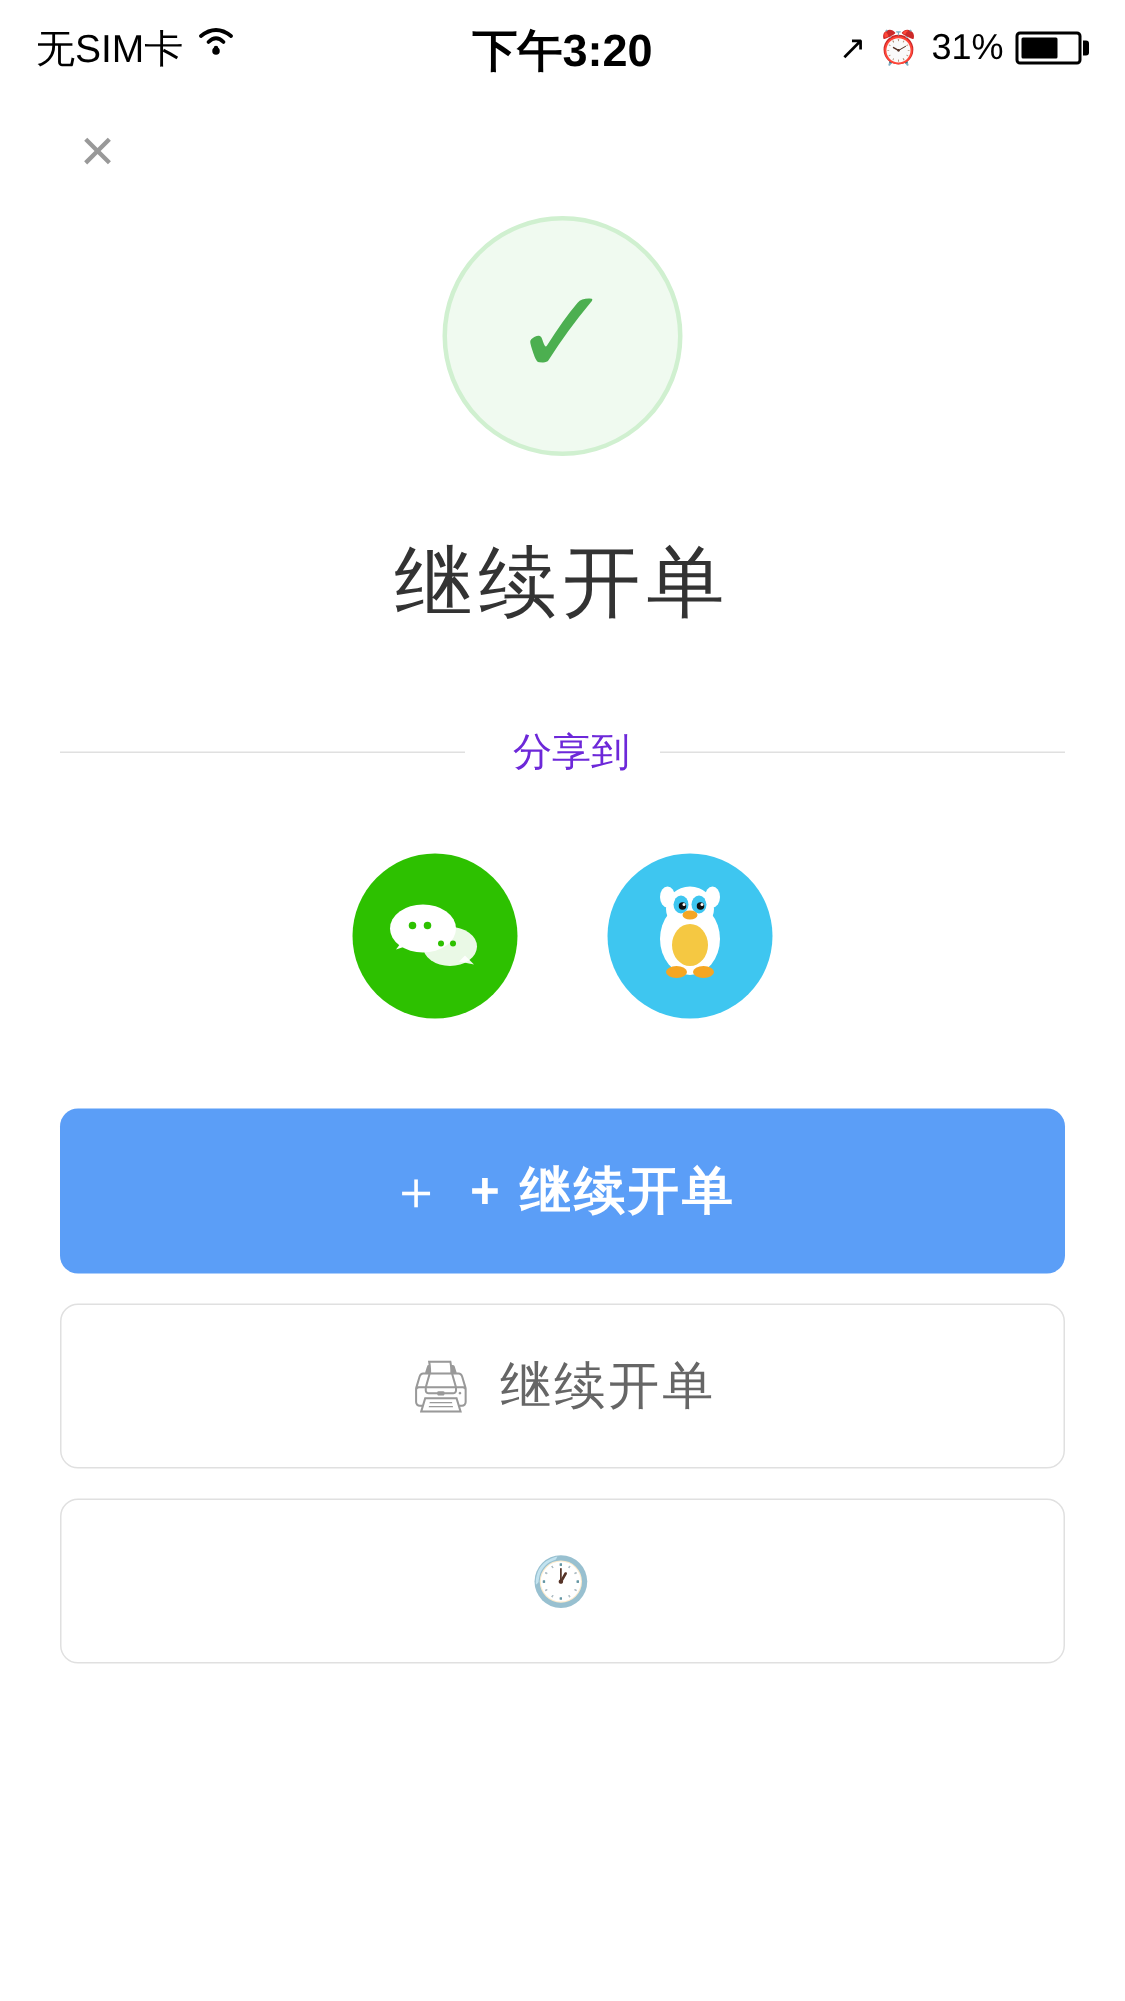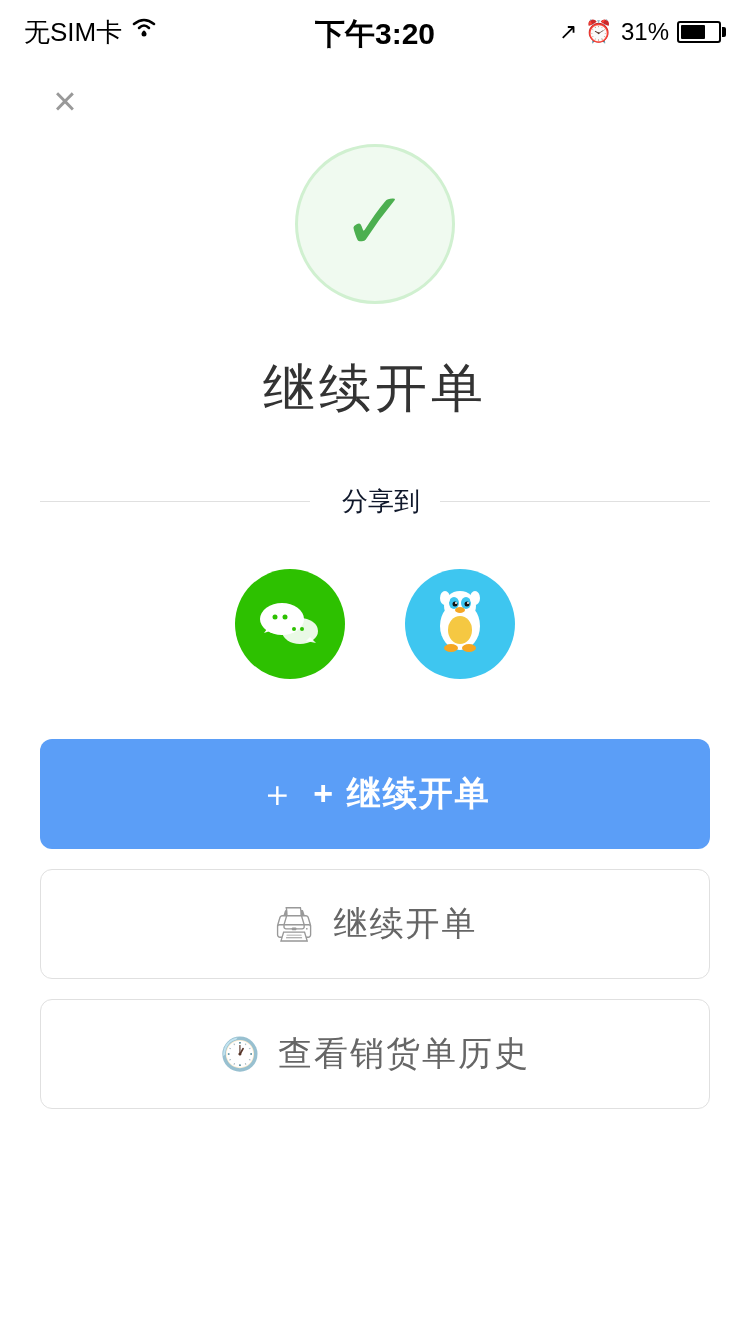--- a/index.html
+++ b/index.html
@@ -117,21 +117,21 @@
       gap: 20px;
       margin-bottom: 50px;
     }
     .divider-line {
       flex: 1;
       height: 1px;
       background: #e0e0e0;
     }
     .share-label {
       font-size: 26px;
-      color: #0f172a;
+      color: #6d28d9;
       white-space: nowrap;
       margin-left: 12px;
     }
 
     .share-icons {
       display: flex;
       justify-content: center;
       gap: 60px;
       margin-bottom: 10px;
     }
@@ -314,17 +314,16 @@
       <span style="font-size:34px;font-weight:bold;">+ 继续开单</span>
     </button>
 
     <button class="btn-secondary">
       <span style="font-size:34px; color:#999;">🖨</span>
       <span>继续开单</span>
     </button>
 
     <button class="btn-secondary">
       <span style="font-size:32px; color:#999;">🕐</span>
-      <span>查看销货单历史</span>
     </button>
   </div>
 
 </div>
 
 </body></html>

